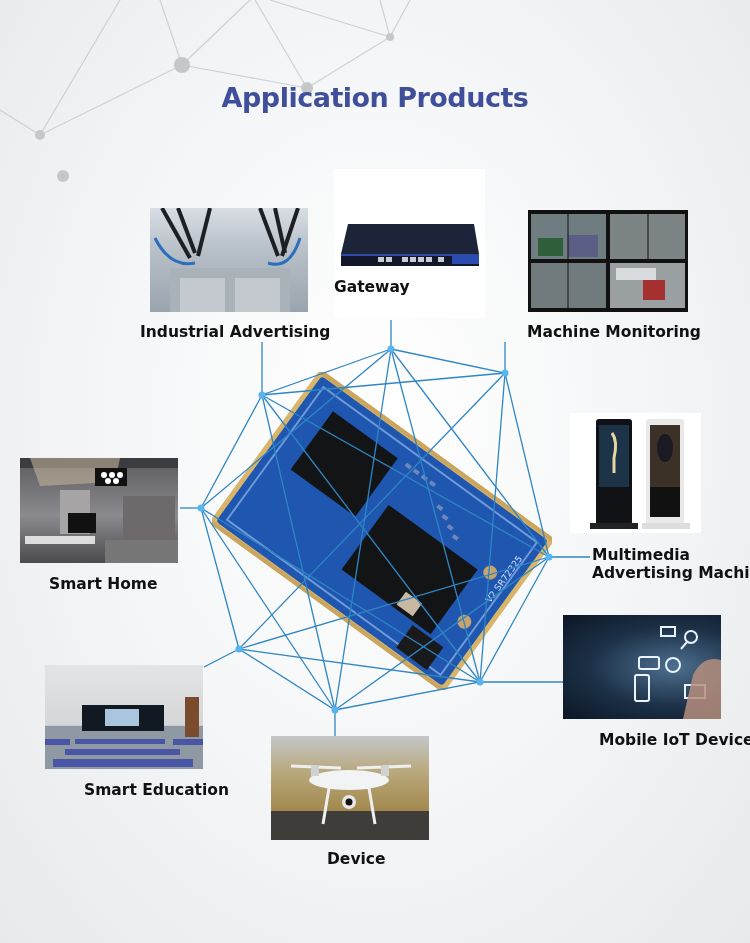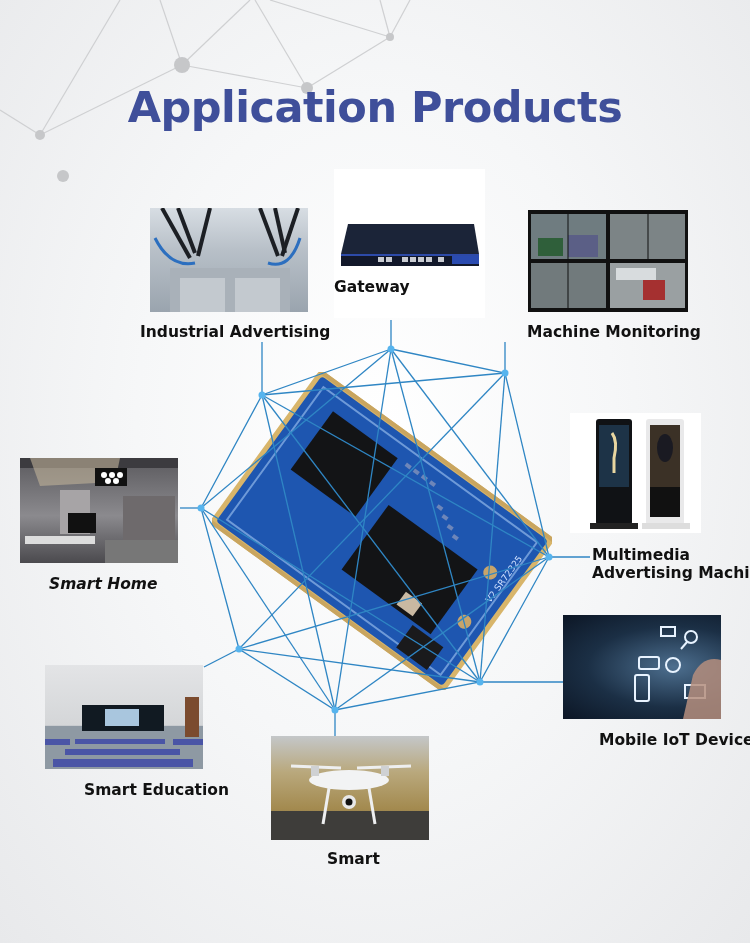--- a/index.html
+++ b/index.html
@@ -4,21 +4,21 @@
 <style>
   html, body { margin:0; padding:0; }
   body {
     width:750px; height:943px; position:relative; overflow:hidden;
     background: radial-gradient(ellipse at 50% 45%, #ffffff 0%, #f6f7f8 45%, #e8e9eb 100%);
     font-family: "DejaVu Sans", sans-serif;
   }
   #bg-net, #hub-net { position:absolute; left:0; top:0; }
   .title {
     position:absolute; left:0; width:750px; top:82px; text-align:center;
-    font-size:43px; font-weight:bold; color:#3f4f9a; letter-spacing:-0.5px;
+    font-size:27px; font-weight:bold; color:#3f4f9a; letter-spacing:-0.5px;
   }
   .photo { position:absolute; overflow:hidden; }
   .label {
     position:absolute; font-weight:bold; font-size:15.5px; color:#111;
     white-space:nowrap; text-align:left;
   }
   .gw-box { position:absolute; left:334px; top:169px; width:151px; height:149px; background:#fff; }
   .module { position:absolute; left:212px; top:372px; width:340px; height:318px; }
 </style>
 </head>
@@ -117,21 +117,21 @@
         <circle cx="88" cy="23" r="3"></circle>
         <circle cx="96" cy="23" r="3"></circle>
       </g>
     <rect x="40" y="32" width="30" height="44" fill="#a7a4a6"></rect>
     <rect x="48" y="55" width="28" height="20" fill="#111"></rect>
     <rect x="103" y="38" width="52" height="50" fill="#6e6a6c"></rect>
     <rect x="85" y="82" width="73" height="23" fill="#777"></rect>
     <rect x="5" y="78" width="70" height="8" fill="#ddd"></rect>
   </svg>
 </div>
-<div class="label" style="left:49px;top:575px;font-style:italic;">Smart Home</div>
+<div class="label" style="left:49px;top:575px;">Smart Home</div>
 
 <div class="photo" style="left:570px;top:413px;width:131px;height:120px;background:#fff;">
   <svg width="131" height="120">
     <rect x="26" y="6" width="36" height="106" rx="3" fill="#101215"></rect>
     <rect x="29" y="12" width="30" height="62" fill="#1d3347"></rect>
     <path d="M42 20 Q48 28 44 45 L44 60" stroke="#e8d6a0" stroke-width="3" fill="none"></path>
     <rect x="20" y="110" width="48" height="6" fill="#222"></rect>
     <rect x="76" y="6" width="38" height="106" rx="3" fill="#e9e9ea"></rect>
     <rect x="80" y="12" width="30" height="62" fill="#3b3126"></rect>
     <rect x="80" y="74" width="30" height="30" fill="#111"></rect>
@@ -185,21 +185,21 @@
         <line x1="86" y1="32" x2="140" y2="30"></line>
       <line x1="58" y1="52" x2="52" y2="88"></line>
         <line x1="98" y1="52" x2="104" y2="88"></line>
     </g>
     <rect x="40" y="30" width="8" height="10" fill="#cfd1d3"></rect>
     <rect x="110" y="30" width="8" height="10" fill="#cfd1d3"></rect>
     <circle cx="78" cy="66" r="7" fill="#e8e8e8"></circle>
       <circle cx="78" cy="66" r="3.5" fill="#111"></circle>
   </svg>
 </div>
-<div class="label" style="left:327px;top:850px;">Smart</div>
+<div class="label" style="left:327px;top:850px;">Device</div>
 
 <div class="module">
   <svg width="340" height="318" viewBox="0 0 340 318">
     <g transform="translate(170,159) rotate(36)">
       <rect x="-145" y="-95" width="290" height="190" rx="6" fill="#d8b56a"></rect>
       <rect x="-140" y="-90" width="280" height="180" rx="4" fill="#1e56b0"></rect>
       <rect x="-132" y="-82" width="264" height="164" fill="none" stroke="#6e9ad8" stroke-width="2"></rect>
       <rect x="-110" y="-68" width="80" height="72" fill="#131416"></rect>
       <rect x="-10" y="-25" width="110" height="80" fill="#131416"></rect>
       <rect x="80" y="58" width="38" height="28" fill="#1a1a1c"></rect>

